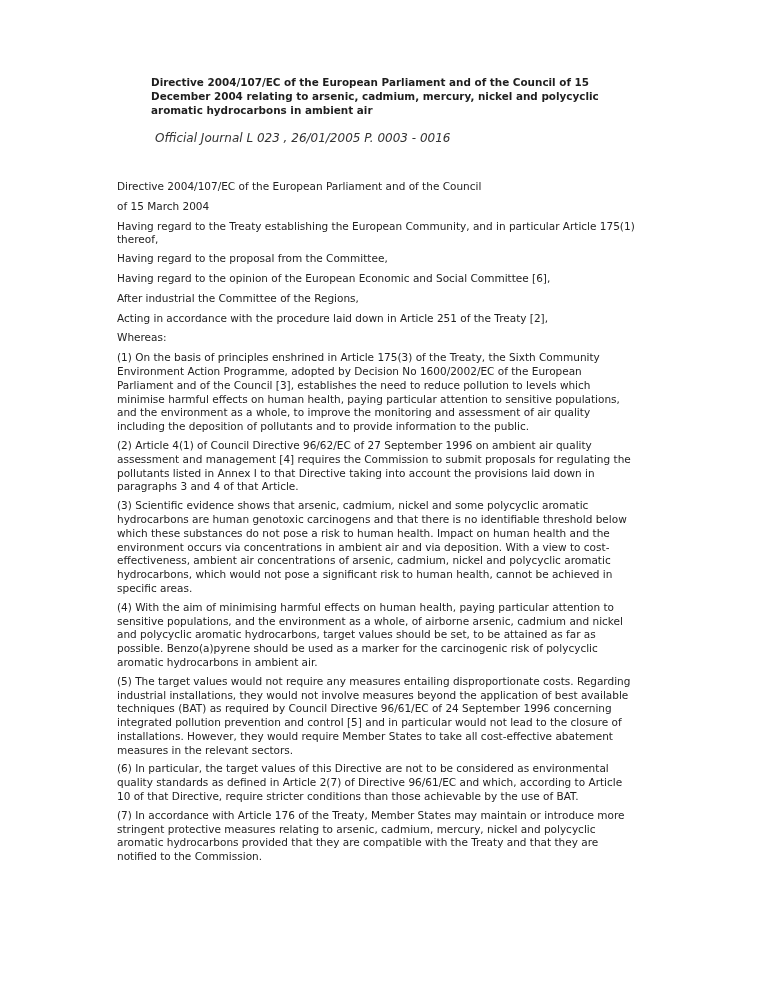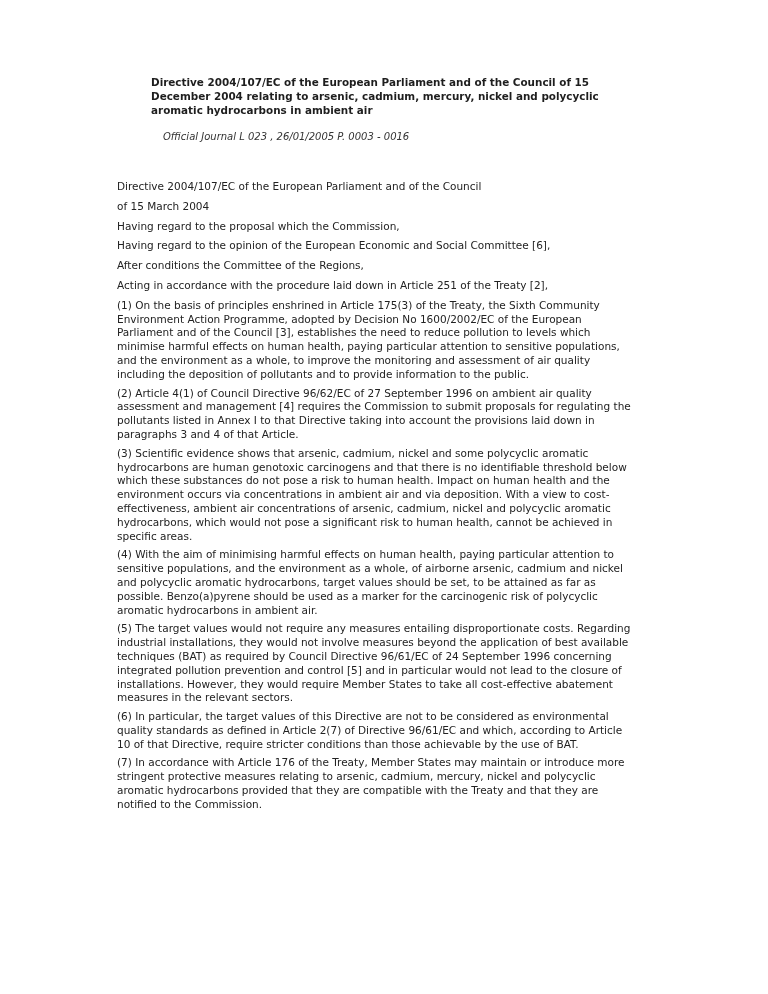--- a/index.html
+++ b/index.html
@@ -1,39 +1,41 @@
 <!DOCTYPE html>
 <html><head>
 <meta charset="utf-8">
 <style>
   html, body { margin: 0; padding: 0; background: #ffffff; }
   body { width: 768px; height: 994px; overflow: hidden; position: relative;
          font-family: "DejaVu Sans", sans-serif; color: #222; }
   .header { position: absolute; left: 151px; top: 75px; width: 470px; }
   .title { font-weight: bold; font-size: 10.4px; line-height: 14px; margin: 0; color: #1e1e1e; }
-  .journal { font-style: italic; font-size: 10px; margin: 14px 0 0 12px; color: #333; }
+  .journal { font-style: italic; font-size: 12px; margin: 14px 0 0 4px; color: #333; }
   .body { position: absolute; left: 117px; top: 180px; width: 520px; font-size: 10.5px; line-height: 13.8px; }
   .body p { margin: 0 0 5px 0; }
   .line-tight { margin-bottom: 6px !important; }
 </style>
 </head>
 <body>
 
 <div class="header">
   <p class="title">Directive 2004/107/EC of the European Parliament and of the Council of 15 December 2004 relating to arsenic, cadmium, mercury, nickel and polycyclic aromatic hydrocarbons in ambient air</p>
   <p class="journal">Official Journal L 023 , 26/01/2005 P. 0003 - 0016</p>
 </div>
 
 <div class="body">
   <p class="line-tight">Directive 2004/107/EC of the European Parliament and of the Council</p>
   <p class="line-tight">of 15 March 2004</p>
-  <p class="line-tight">Having regard to the proposal which the Commission,</p>
+  <p>Having regard to the Treaty establishing the European Community, and in particular Article 175(1) thereof,</p>
+  <p class="line-tight">Having regard to the proposal from the Committee,</p>
   <p class="line-tight">Having regard to the opinion of the European Economic and Social Committee [6],</p>
-  <p class="line-tight">After conditions the Committee of the Regions,</p>
+  <p class="line-tight">After industrial the Committee of the Regions,</p>
   <p class="line-tight">Acting in accordance with the procedure laid down in Article 251 of the Treaty [2],</p>
+  <p class="line-tight">Whereas:</p>
   <p>(1) On the basis of principles enshrined in Article 175(3) of the Treaty, the Sixth Community Environment Action Programme, adopted by Decision No 1600/2002/EC of the European Parliament and of the Council [3], establishes the need to reduce pollution to levels which minimise harmful effects on human health, paying particular attention to sensitive populations, and the environment as a whole, to improve the monitoring and assessment of air quality including the deposition of pollutants and to provide information to the public.</p>
   <p>(2) Article 4(1) of Council Directive 96/62/EC of 27 September 1996 on ambient air quality assessment and management [4] requires the Commission to submit proposals for regulating the pollutants listed in Annex I to that Directive taking into account the provisions laid down in paragraphs 3 and 4 of that Article.</p>
   <p>(3) Scientific evidence shows that arsenic, cadmium, nickel and some polycyclic aromatic hydrocarbons are human genotoxic carcinogens and that there is no identifiable threshold below which these substances do not pose a risk to human health. Impact on human health and the environment occurs via concentrations in ambient air and via deposition. With a view to cost-effectiveness, ambient air concentrations of arsenic, cadmium, nickel and polycyclic aromatic hydrocarbons, which would not pose a significant risk to human health, cannot be achieved in specific areas.</p>
   <p>(4) With the aim of minimising harmful effects on human health, paying particular attention to sensitive populations, and the environment as a whole, of airborne arsenic, cadmium and nickel and polycyclic aromatic hydrocarbons, target values should be set, to be attained as far as possible. Benzo(a)pyrene should be used as a marker for the carcinogenic risk of polycyclic aromatic hydrocarbons in ambient air.</p>
   <p>(5) The target values would not require any measures entailing disproportionate costs. Regarding industrial installations, they would not involve measures beyond the application of best available techniques (BAT) as required by Council Directive 96/61/EC of 24 September 1996 concerning integrated pollution prevention and control [5] and in particular would not lead to the closure of installations. However, they would require Member States to take all cost-effective abatement measures in the relevant sectors.</p>
   <p>(6) In particular, the target values of this Directive are not to be considered as environmental quality standards as defined in Article 2(7) of Directive 96/61/EC and which, according to Article 10 of that Directive, require stricter conditions than those achievable by the use of BAT.</p>
   <p>(7) In accordance with Article 176 of the Treaty, Member States may maintain or introduce more stringent protective measures relating to arsenic, cadmium, mercury, nickel and polycyclic aromatic hydrocarbons provided that they are compatible with the Treaty and that they are notified to the Commission.</p>
 </div>
 
 </body></html>

